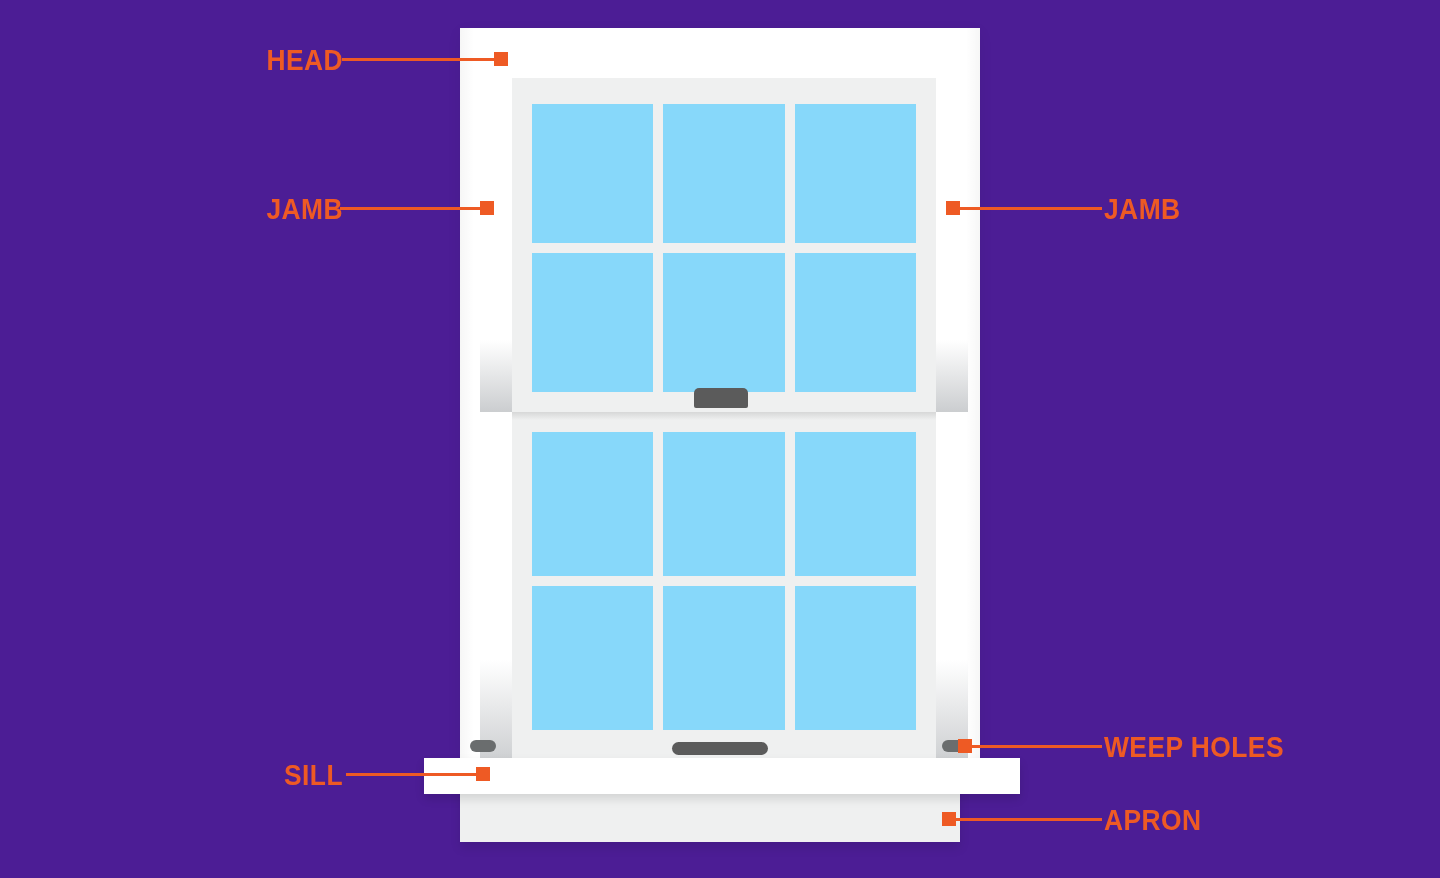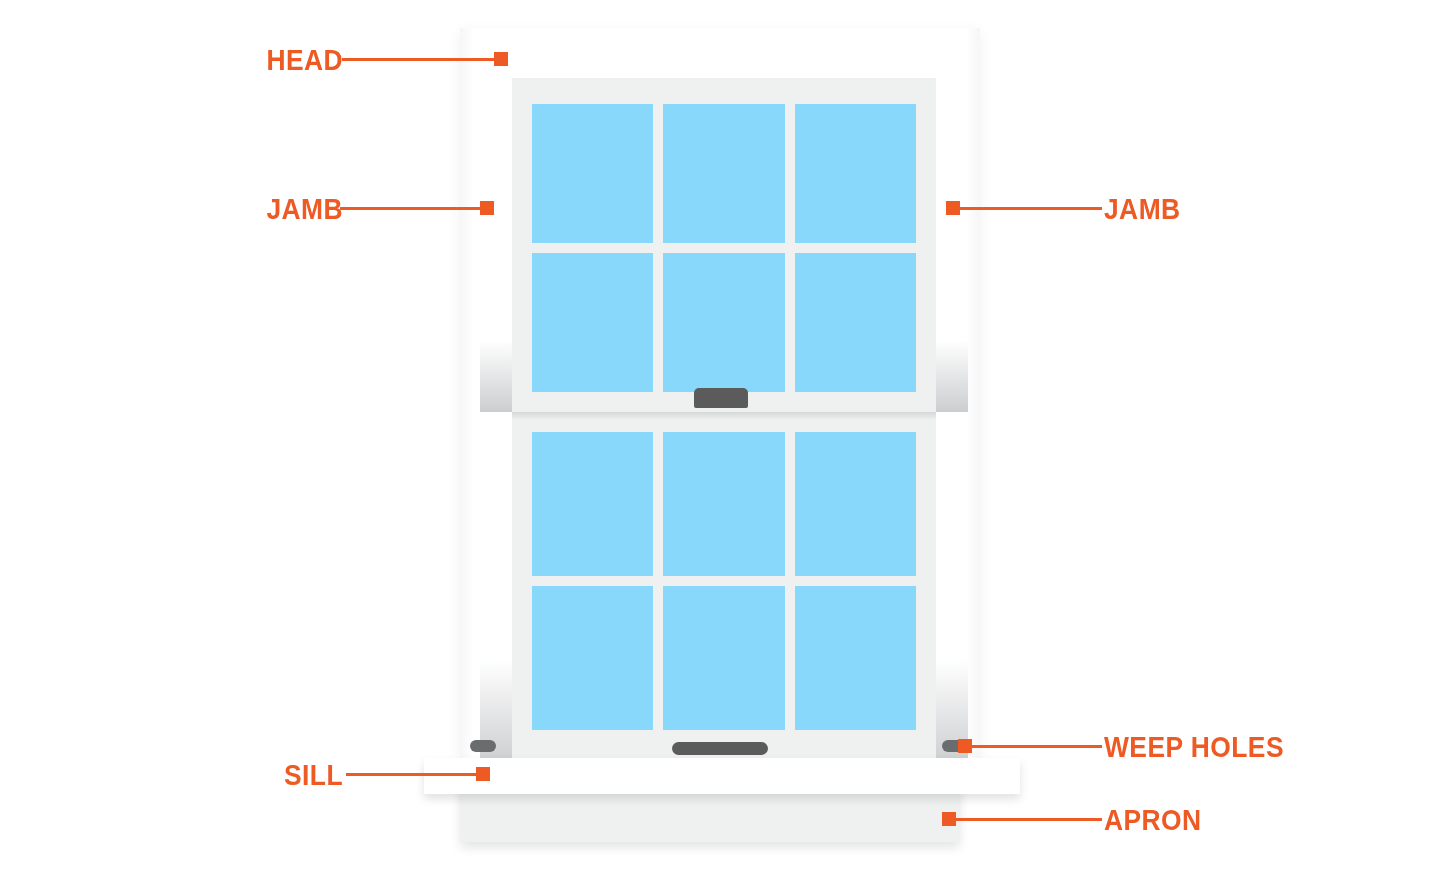--- a/index.html
+++ b/index.html
@@ -8,21 +8,21 @@
     padding: 0;
     background: #c6c7ca;
   }
   body {
     font-family: "Liberation Sans", sans-serif;
   }
   #stage {
     position: relative;
     width: 1440px;
     height: 878px;
-    background: #ffffff;
+    background: #4c1d95;
     overflow: hidden;
   }
 
   
   .apron {
     position: absolute;
     left: 460px;
     top: 772px;
     width: 500px;
     height: 70px;

